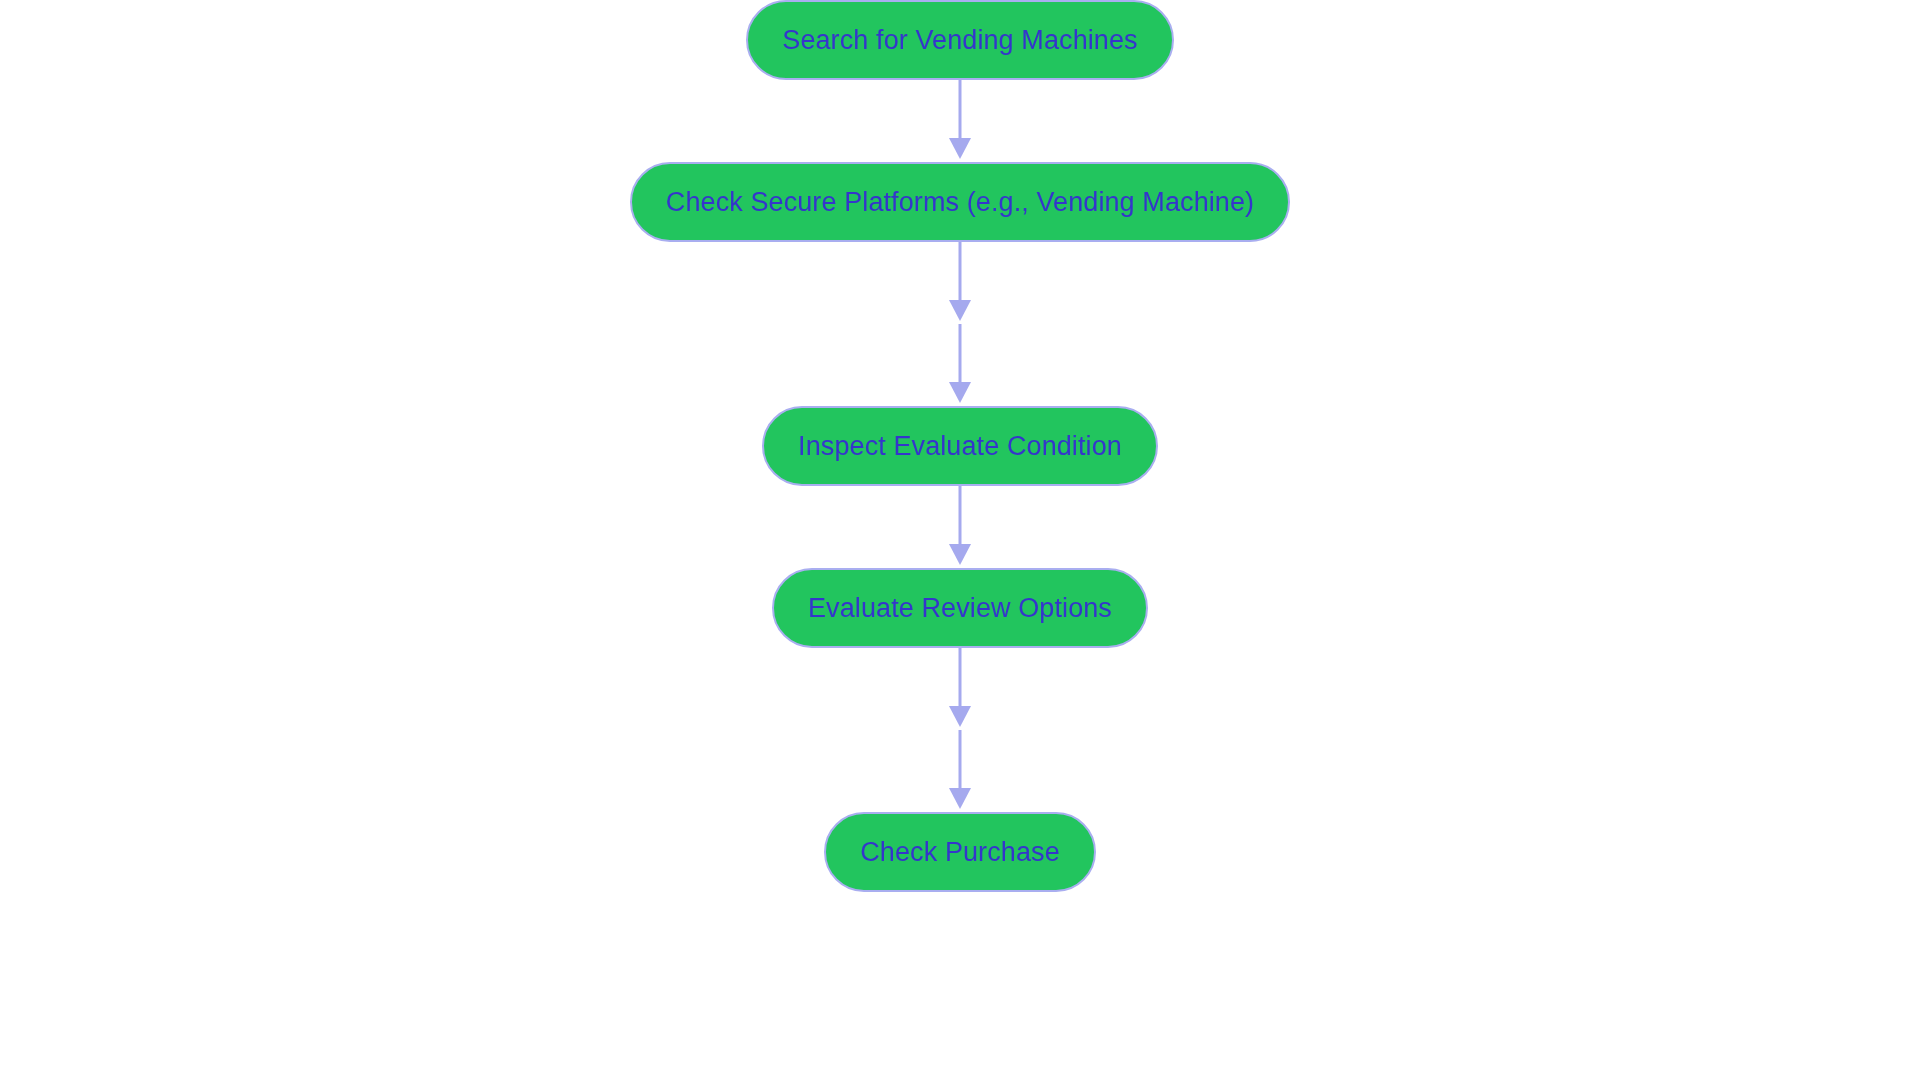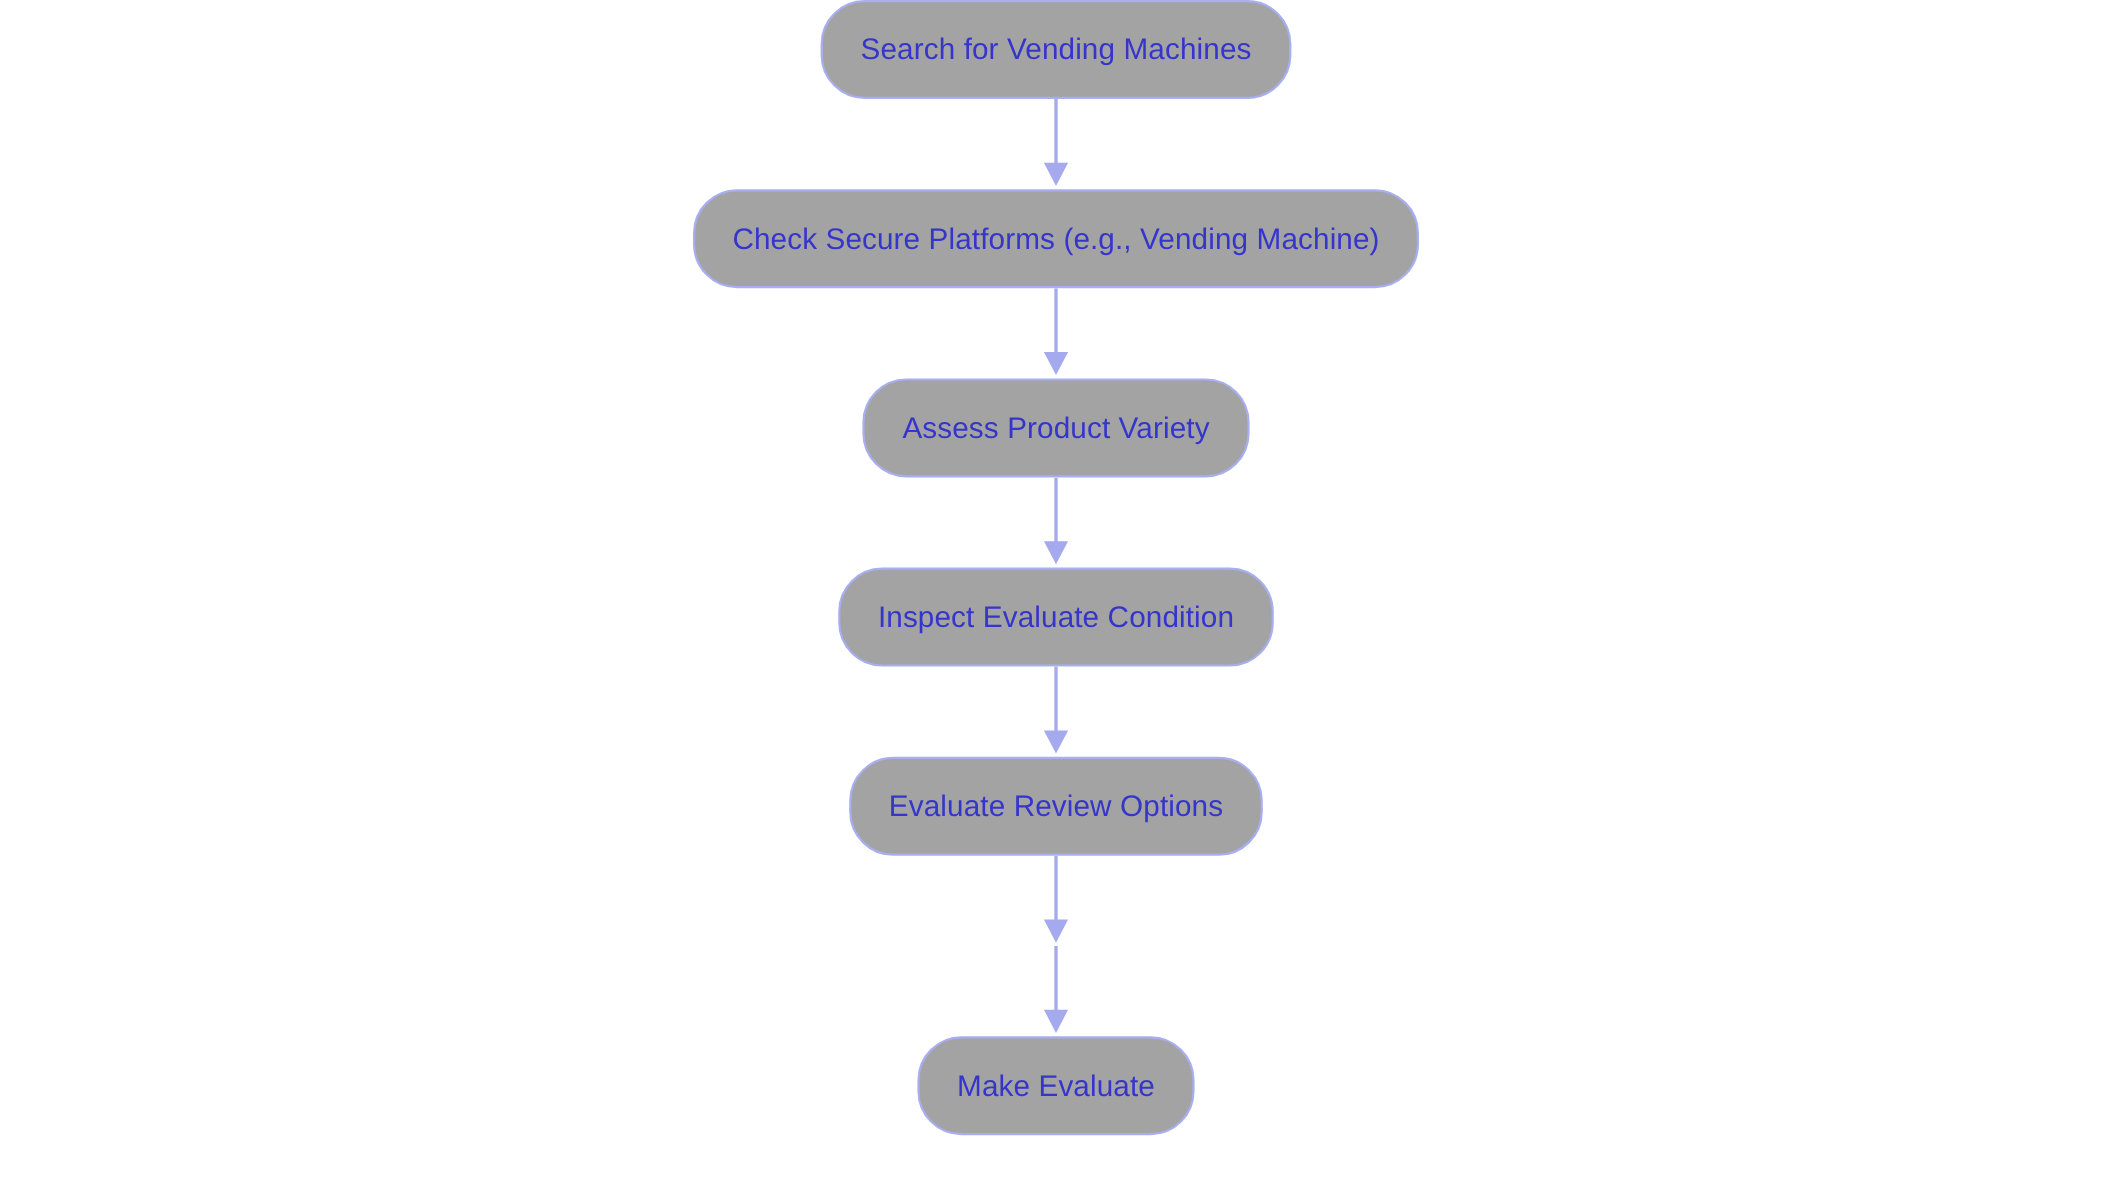--- a/index.html
+++ b/index.html
@@ -26,25 +26,25 @@
     top: 0;
     width: 1920px;
     height: 1083px;
     display: flex;
     flex-direction: column;
     align-items: center;
     justify-content: flex-start;
   }
   .node {
     box-sizing: border-box;
-    height: 90px;
+    height: 80px;
     display: flex;
     align-items: center;
     justify-content: center;
-    background: #a3a3a3;
+    background: #22c55e;
     border: 2px solid #a9aef0;
     border-radius: 40px;
     padding: 0 34px;
     white-space: nowrap;
   }
   .node-label {
     font-size: 27px;
     line-height: 1;
     color: #3535cc;
     letter-spacing: 0.1px;
@@ -82,23 +82,20 @@
 
     <div class="node">
       <span class="node-label">Check Secure Platforms (e.g., Vending Machine)</span>
     </div>
 
     <svg class="connector" viewBox="0 0 40 82">
       <line class="conn-line" x1="20" y1="0" x2="20" y2="62"></line>
       <polygon class="conn-head" points="20,79 9,58 31,58"></polygon>
     </svg>
 
-    <div class="node">
-      <span class="node-label">Assess Product Variety</span>
-    </div>
 
     <svg class="connector" viewBox="0 0 40 82">
       <line class="conn-line" x1="20" y1="0" x2="20" y2="62"></line>
       <polygon class="conn-head" points="20,79 9,58 31,58"></polygon>
     </svg>
 
     <div class="node">
       <span class="node-label">Inspect Evaluate Condition</span>
     </div>
 
@@ -116,17 +113,17 @@
       <polygon class="conn-head" points="20,79 9,58 31,58"></polygon>
     </svg>
 
 
     <svg class="connector" viewBox="0 0 40 82">
       <line class="conn-line" x1="20" y1="0" x2="20" y2="62"></line>
       <polygon class="conn-head" points="20,79 9,58 31,58"></polygon>
     </svg>
 
     <div class="node">
-      <span class="node-label">Make Evaluate</span>
+      <span class="node-label">Check Purchase</span>
     </div>
 
   </div>
 </div>
 
 </body></html>

